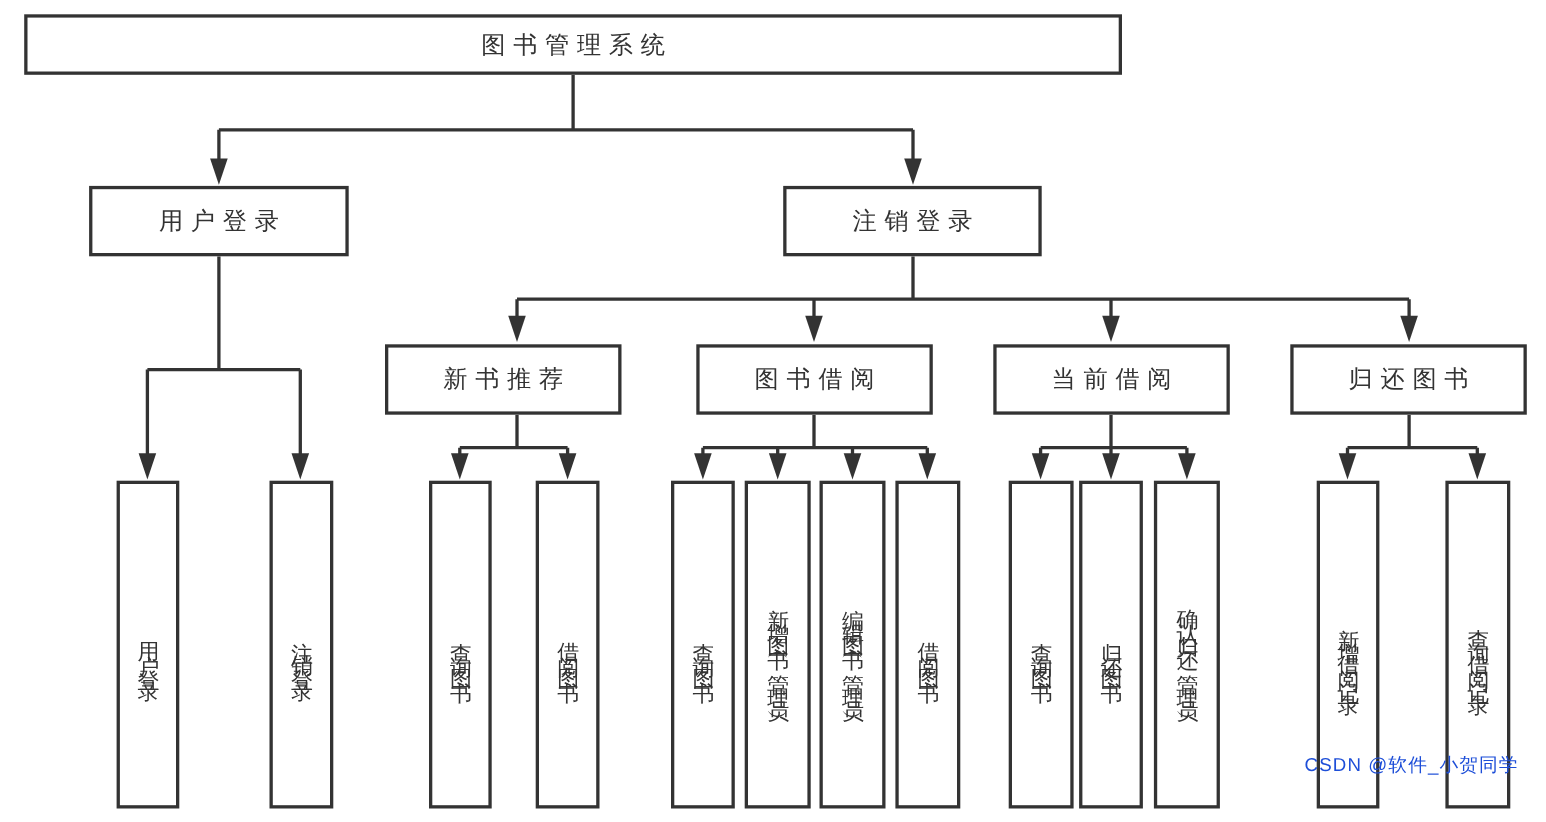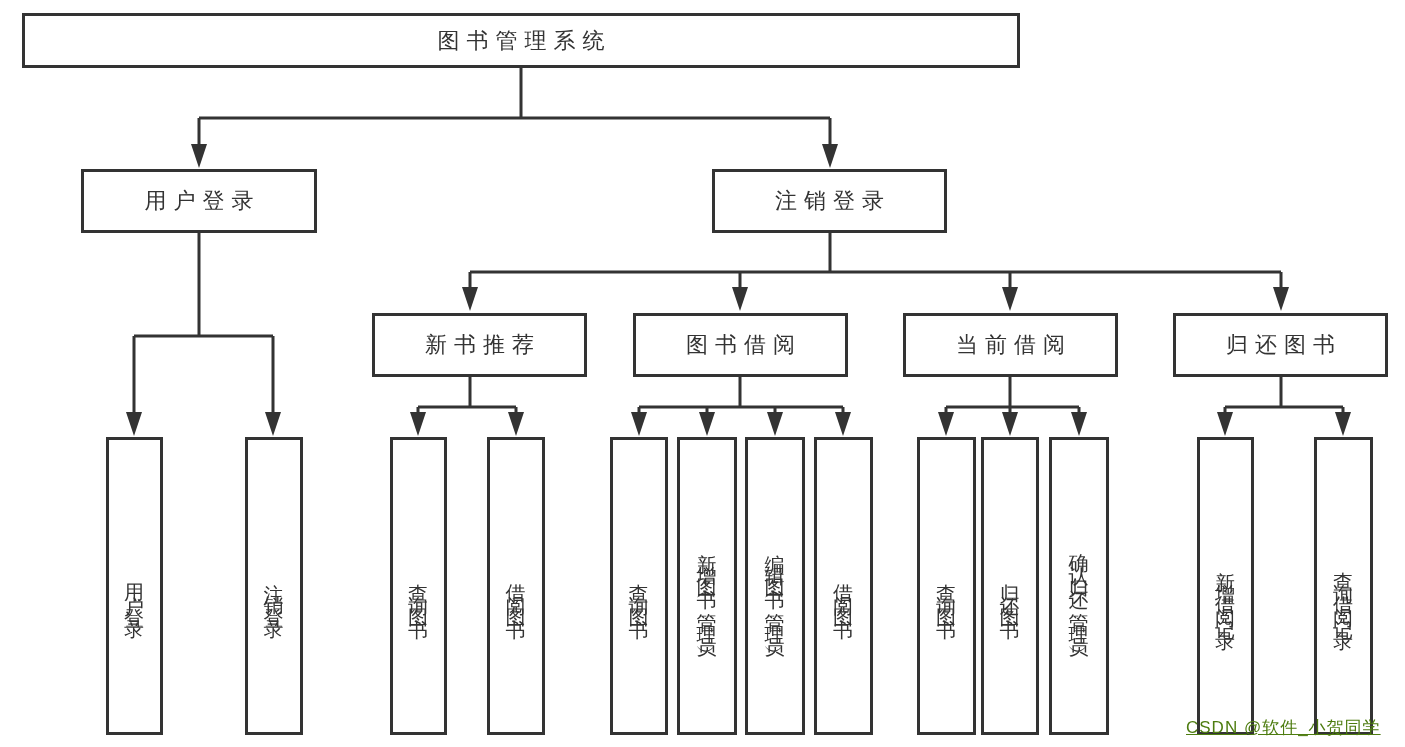--- a/index.html
+++ b/index.html
@@ -41,26 +41,25 @@
     writing-mode: vertical-rl;
     text-orientation: mixed;
     font-size: 20px;
     letter-spacing: 12px;
     padding-top: 12px;
     line-height: 1;
   }
   .watermark {
     position: absolute;
     left: 1186px;
-    top: 716px;
+    top: 684px;
     font-size: 17px;
-    color: #4d7c0f;
+    color: #1d4ed8;
     letter-spacing: 1px;
     white-space: nowrap;
-    text-decoration: underline;
   }
 </style>
 </head>
 <body>
 
 <div class="stage">
 
   <svg class="connectors" width="1405" height="747" viewBox="0 0 1405 747">
     <g stroke="#333333" stroke-width="3" fill="none">
       <path d="M521,68 V118 M199,118 H830 M199,118 V147 M830,118 V147"></path>
@@ -122,21 +121,21 @@
       <polygon points="1217,412 1233,412 1225,436"></polygon>
       <polygon points="1335,412 1351,412 1343,436"></polygon>
     </g>
   </svg>
 
   <div class="box hbox" style="left:22px; top:13px; width:998px; height:55px;">图书管理系统</div>
 
   <div class="box hbox" style="left:81px; top:169px; width:236px; height:64px;">用户登录</div>
   <div class="box hbox" style="left:712px; top:169px; width:235px; height:64px;">注销登录</div>
 
-  <div class="box hbox" style="left:372px; top:313px; width:215px; height:64px;">新书推荐</div>
+  <div class="box hbox" style="left:350px; top:313px; width:215px; height:64px;">新书推荐</div>
   <div class="box hbox" style="left:903px; top:313px; width:215px; height:64px;">当前借阅</div>
   <div class="box hbox" style="left:633px; top:313px; width:215px; height:64px;">图书借阅</div>
   <div class="box hbox" style="left:1173px; top:313px; width:215px; height:64px;">归还图书</div>
 
   <div class="box vbox" style="left:106px; top:437px; width:57px; height:298px;">用户登录</div>
   <div class="box vbox" style="left:245px; top:437px; width:58px; height:298px;">注销登录</div>
 
   <div class="box vbox" style="left:390px; top:437px; width:57px; height:298px;">查询图书</div>
   <div class="box vbox" style="left:487px; top:437px; width:58px; height:298px;">借阅图书</div>
 

